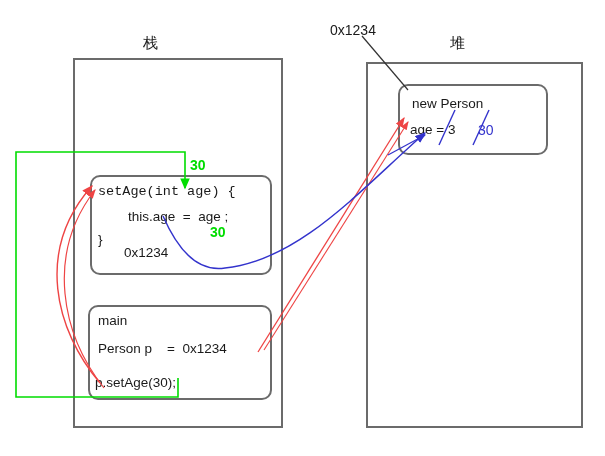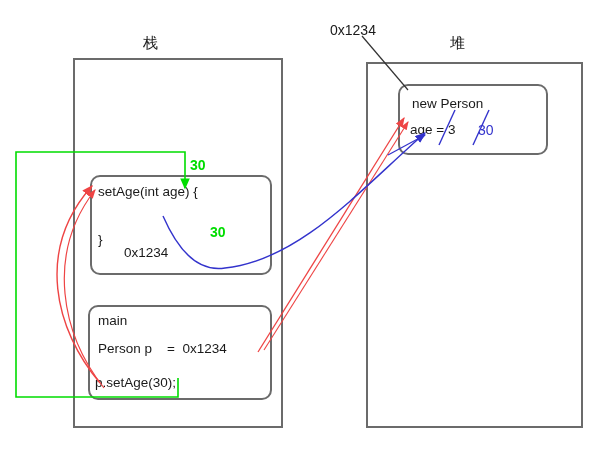--- a/index.html
+++ b/index.html
@@ -81,21 +81,22 @@
   <div class="region-title" style="left:143px; top:34px;">栈</div>
   <div class="region-title" style="left:450px; top:34px;">堆</div>
 
   <div class="pointer-label" style="left:330px; top:22px;">0x1234</div>
 
   <div class="memory-region" style="left:73px; top:58px; width:210px; height:370px;"></div>
 
   <div class="memory-region" style="left:366px; top:62px; width:217px; height:366px;"></div>
 
   <div class="frame-box" style="left:90px; top:175px; width:182px; height:100px;"></div>
-  <div class="code-line" style="left:98px; top:184px;">setAge(int age) {</div>
+  <div class="code-line" style="left:98px; top:184px;font-family:Liberation Mono, monospace;">setAge(int age) {</div>
+  <div class="code-line" style="left:128px; top:209px;">this.age  =  age ;</div>
   <div class="code-line" style="left:98px; top:232px;">}</div>
   <div class="code-line" style="left:124px; top:245px;">0x1234</div>
   <div class="annot-green" style="left:190px; top:157px;">30</div>
   <div class="annot-green" style="left:210px; top:224px;">30</div>
 
   <div class="frame-box" style="left:88px; top:305px; width:184px; height:95px;"></div>
   <div class="code-line" style="left:98px; top:313px;text-align:center;">main</div>
   <div class="code-line" style="left:98px; top:341px;text-align:center;">Person p    =  0x1234</div>
   <div class="code-line" style="left:95px; top:375px;">p.setAge(30);</div>
 

